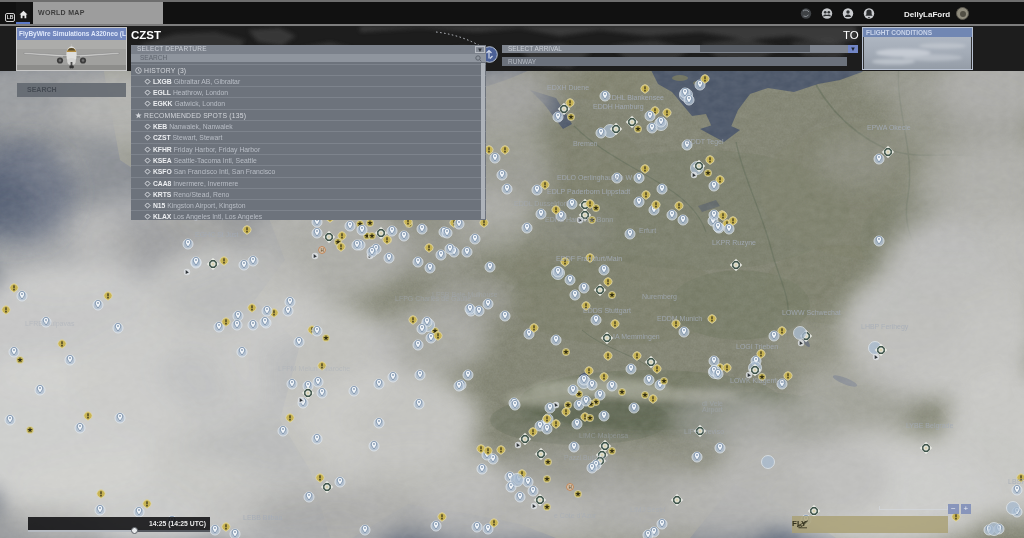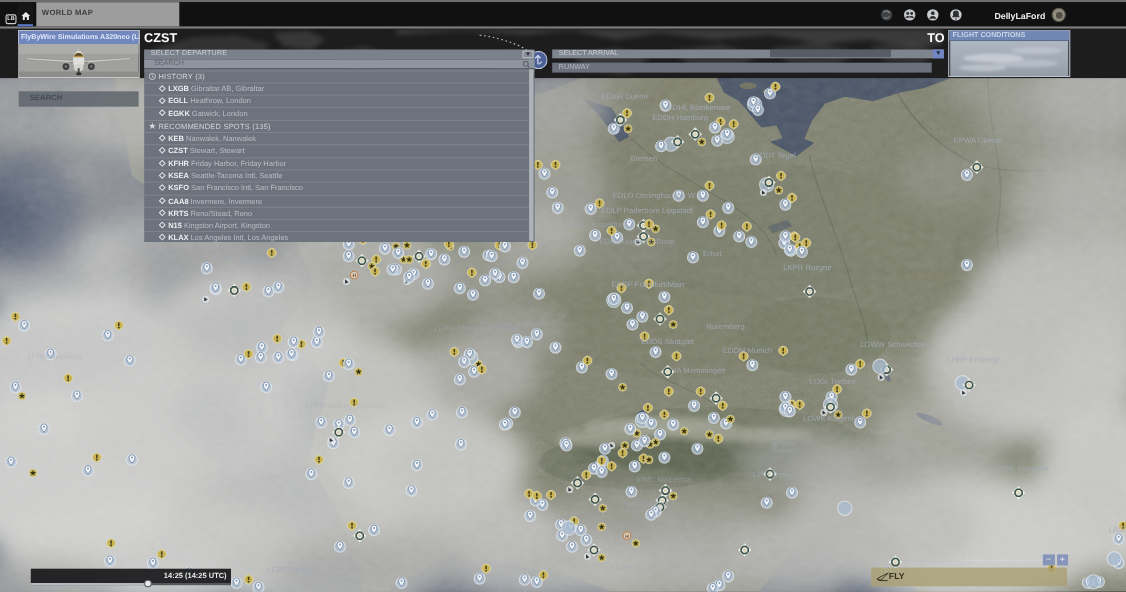--- a/index.html
+++ b/index.html
@@ -31,42 +31,42 @@
 color:#2f333a;font-size:6px;line-height:6px;text-align:center}
 #srch{left:131px;top:53.5px;width:355px;height:8.5px;background:#8f959e;color:#60666f;
 font-size:6.5px;line-height:8.5px;padding-left:9px}
 #list{left:131px;top:62px;width:355px;height:158px;background:#6d737c}
 .row{position:absolute;left:0;width:355px;height:11.3px;border-top:1px solid #7d838c;
 font-size:6.8px;line-height:11.3px;color:#b9bec6;white-space:nowrap}
 .row b{color:#eceef1;font-weight:bold}
 .cat{color:#d3d6db;letter-spacing:.2px}
 #sbar{left:480.5px;top:63px;width:4px;height:156px;background:#aeb3ba}
 
-#toT{left:843px;top:29px;color:#fff;font-size:11.5px;font-weight:bold}
+#toT{left:843px;top:29px;color:#fff;font-size:11.5px;font-weight:normal}
 #selArr{left:502px;top:44.5px;width:356px;height:8.5px;background:#7f858f;color:#ccd0d7;
 font-size:6.5px;line-height:8.5px;padding-left:6px}
 #selArrBtn{left:848px;top:44.5px;width:10px;height:8.5px;background:#7286c6;color:#1e2430;
 font-size:6px;line-height:8px;text-align:center}
 #rwy{left:502px;top:56.5px;width:345px;height:9.5px;background:#6b717b;color:#b6bbc3;
 font-size:6.5px;line-height:9.5px;padding-left:6px}
 
 #fcp{left:862px;top:27px;width:111px;height:43px;border:1px solid #b9c2d2}
 #fct{left:863px;top:27.5px;width:109px;height:9.5px;background:#7187b3;color:#c9d4ea;
 font-size:6.5px;font-weight:bold;line-height:9.5px;padding-left:3px;}
 
 #msearch{left:17px;top:83px;width:109px;height:13.5px;background:rgba(95,101,109,.85);
 color:#454b53;font-size:7px;font-weight:bold;line-height:13.5px;padding-left:10px}
 
 #timebar{left:28px;top:516.5px;width:182px;height:13px;background:rgba(16,16,18,.88);
 color:#e9e9e9;font-size:6.8px;font-weight:bold;line-height:13px;text-align:right;padding-right:4px}
 #tslider{left:28px;top:530px;width:182px;height:1.8px;background:#53575e}
 #tsliderL{left:28px;top:530px;width:106px;height:1.8px;background:#b4b9c0}
 #tknob{left:131px;top:526.5px;width:7px;height:7px;border-radius:50%;background:#e8eaec;border:1px solid #5a5e64}
-#fly{left:792px;top:516px;width:178px;height:16.5px;background:rgba(170,160,116,.82);
-color:#34321f;font-size:8px;font-weight:bold;line-height:16.5px;padding-left:16px}
+#fly{left:792px;top:516px;width:156px;height:16.5px;background:rgba(170,160,116,.82);
+color:#34321f;font-size:8px;font-weight:bold;line-height:16.5px;}
 #zminus{left:948px;top:504px;width:10.5px;height:10px;background:rgba(125,140,185,.85);color:#e8ecf4;
 font-size:8px;line-height:9px;text-align:center}
 #zplus{left:960.5px;top:504px;width:10.5px;height:10px;background:rgba(125,140,185,.85);color:#e8ecf4;
 font-size:8px;line-height:9px;text-align:center}
 #sclbar{left:879px;top:508.5px;width:69px;height:1.2px;background:#d2d6da;opacity:.8}
 #sclt1{left:879px;top:505.5px;width:1.2px;height:4px;background:#d2d6da;opacity:.8}
 #sclt2{left:947px;top:505.5px;width:1.2px;height:4px;background:#d2d6da;opacity:.8}
 </style></head>
 <body>
 <div id="stage">

